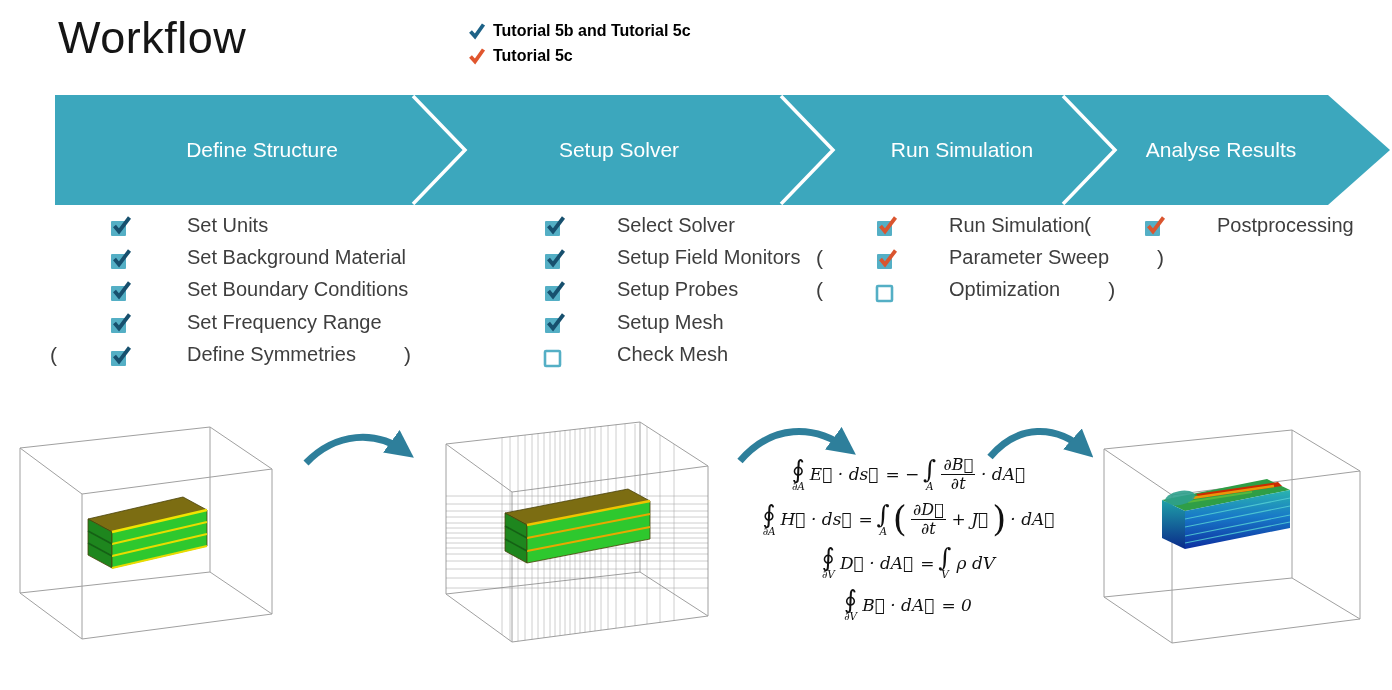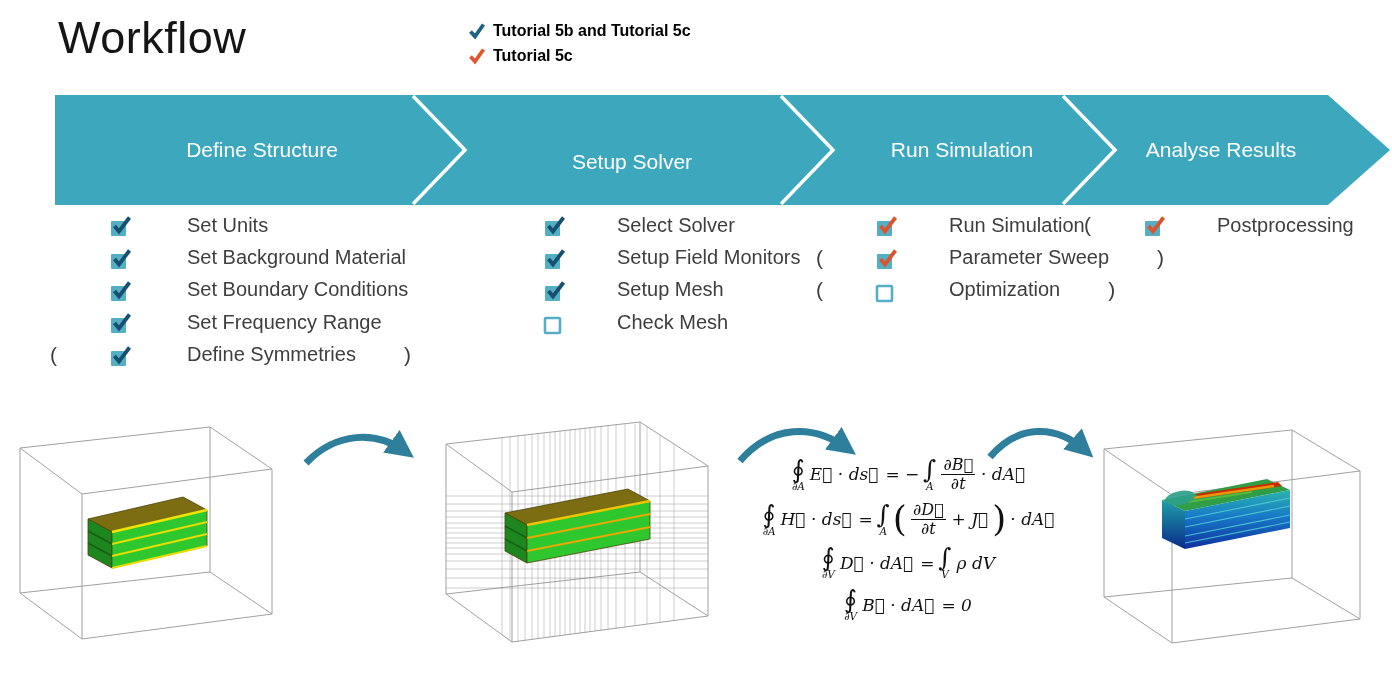--- a/index.html
+++ b/index.html
@@ -78,21 +78,21 @@
   </div>
 </div>
 
 <svg class="banner-svg" width="1392" height="110" viewBox="0 0 1392 110">
   <polygon points="55,0 1328,0 1390,55 1328,110 55,110" fill="#3ca7bd"></polygon>
   <polyline points="413,1 465,55 413,109" fill="none" stroke="#ffffff" stroke-width="3.5"></polyline>
   <polyline points="781,1 833,55 781,109" fill="none" stroke="#ffffff" stroke-width="3.5"></polyline>
   <polyline points="1063,1 1115,55 1063,109" fill="none" stroke="#ffffff" stroke-width="3.5"></polyline>
 </svg>
 <div class="stage-label" style="left:262px;">Define Structure</div>
-<div class="stage-label" style="left:632px;margin-top:12px;">Setup Solver</div>
+<div class="stage-label" style="left:619px;">Setup Solver</div>
 <div class="stage-label" style="left:962px;">Run Simulation</div>
 <div class="stage-label" style="left:1221px;">Analyse Results</div>
 
 <div class="col col-1">
   <div class="check-row">
     <span class="paren"></span>
     <svg class="cb checked-blue" viewBox="0 0 24 24">
         <rect class="box" x="3" y="8" width="15" height="15" rx="1"></rect>
         <path class="tick" d="M6.5,13 L11,18.5 L21.5,4.5"></path>
       </svg>
@@ -147,20 +147,29 @@
     <span class="item-label">Select Solver</span>
     <span class="paren"></span>
   </div>
   <div class="check-row">
     <span class="paren"></span>
     <svg class="cb checked-blue" viewBox="0 0 24 24">
         <rect class="box" x="3" y="8" width="15" height="15" rx="1"></rect>
         <path class="tick" d="M6.5,13 L11,18.5 L21.5,4.5"></path>
       </svg>
     <span class="item-label">Setup Field Monitors</span>
+    <span class="paren"></span>
+  </div>
+  <div class="check-row">
+    <span class="paren"></span>
+    <svg class="cb checked-blue" viewBox="0 0 24 24">
+        <rect class="box" x="3" y="8" width="15" height="15" rx="1"></rect>
+        <path class="tick" d="M6.5,13 L11,18.5 L21.5,4.5"></path>
+      </svg>
+    <span class="item-label">Setup Probes</span>
     <span class="paren"></span>
   </div>
   <div class="check-row">
     <span class="paren"></span>
     <svg class="cb checked-blue" viewBox="0 0 24 24">
         <rect class="box" x="3" y="8" width="15" height="15" rx="1"></rect>
         <path class="tick" d="M6.5,13 L11,18.5 L21.5,4.5"></path>
       </svg>
     <span class="item-label">Setup Mesh</span>
     <span class="paren"></span>

